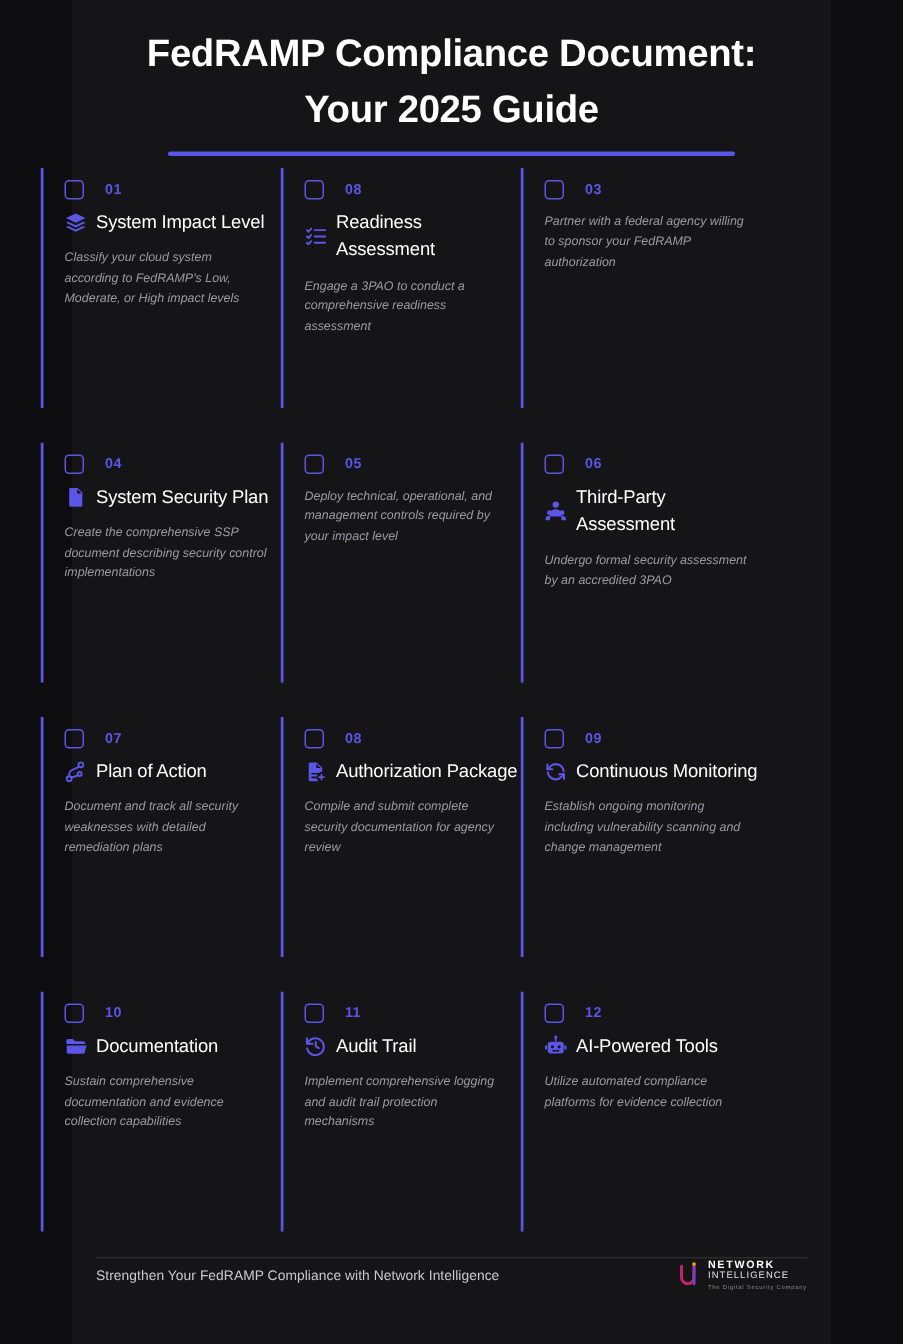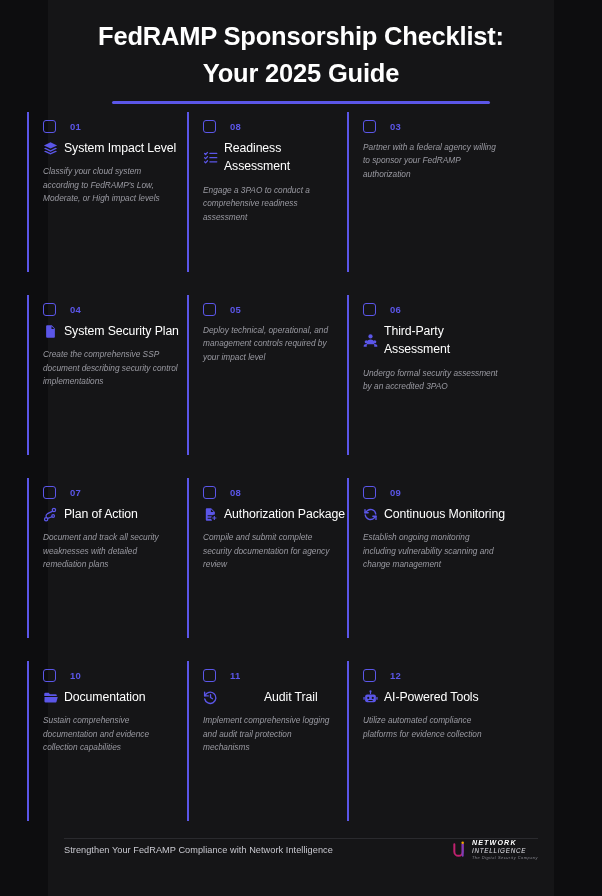--- a/index.html
+++ b/index.html
@@ -122,21 +122,20 @@
   .card-title {
     color: #ffffff;
     font-size: 12.3px;
     font-weight: 400;
     line-height: 1.5;
     letter-spacing: -0.1px;
     white-space: normal;
   }
   .card.nowrap-title .card-title {
     white-space: nowrap;
-    margin-left: 40px;
   }
 
   .card-desc {
     color: #9a9aa2;
     font-size: 8.3px;
     line-height: 1.62;
     margin-top: 8px;
     padding-left: 8px;
     padding-right: 8px;
     font-style: italic;
@@ -162,21 +161,20 @@
   }
   .footer-text {
     color: #c9c9d0;
     font-size: 9.2px;
     letter-spacing: 0.05px;
   }
   .logo {
     display: flex;
     align-items: flex-end;
     gap: 1px;
-    font-style: italic;
   }
   .logo-mark { width: 20px; height: 20px; display: block; }
   .logo-words { line-height: 1; }
   .logo-l1 {
     color: #ffffff;
     font-size: 7.1px;
     font-weight: 700;
     letter-spacing: 1.15px;
   }
   .logo-l2 {
@@ -195,21 +193,21 @@
 </style>
 </head>
 <body>
 
 <div id="page">
 
   <div class="panel"></div>
 
   <div class="header">
     <h1>
-      <span>FedRAMP Sponsorship Checklist:</span><br>
+      <span>FedRAMP Compliance Document:</span><br>
       <span>Your 2025 Guide</span>
     </h1>
     <div class="title-rule"></div>
   </div>
 
   <div class="grid">
       <div class="card">
         <div class="rail"></div>
         <div class="card-top">
           <div class="checkbox"></div>

